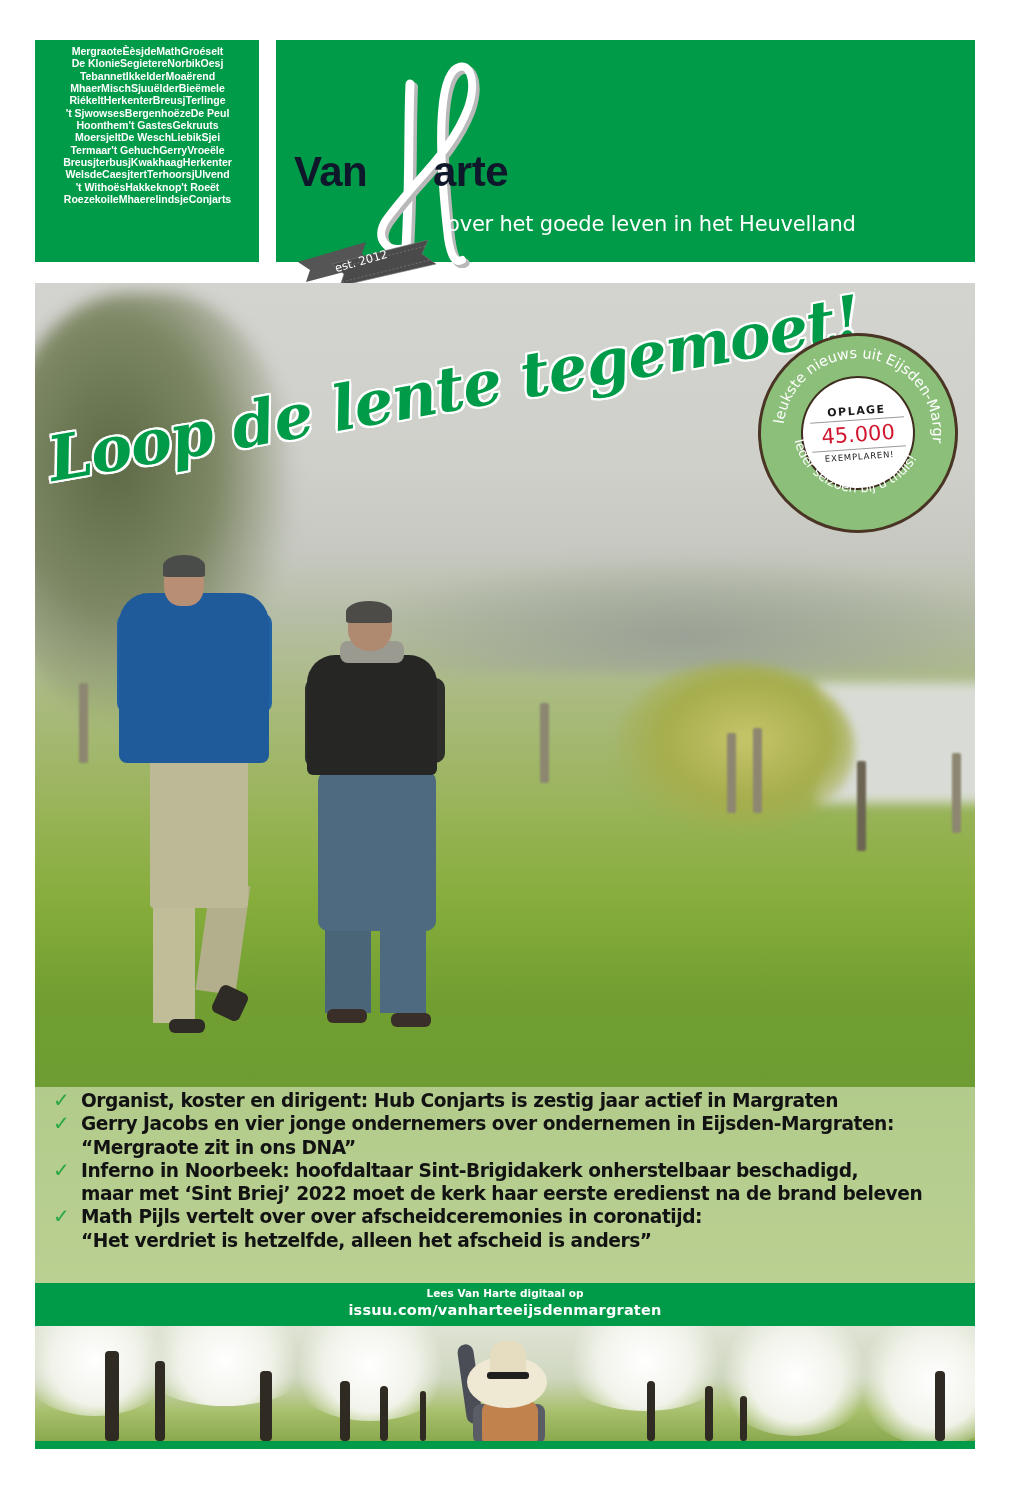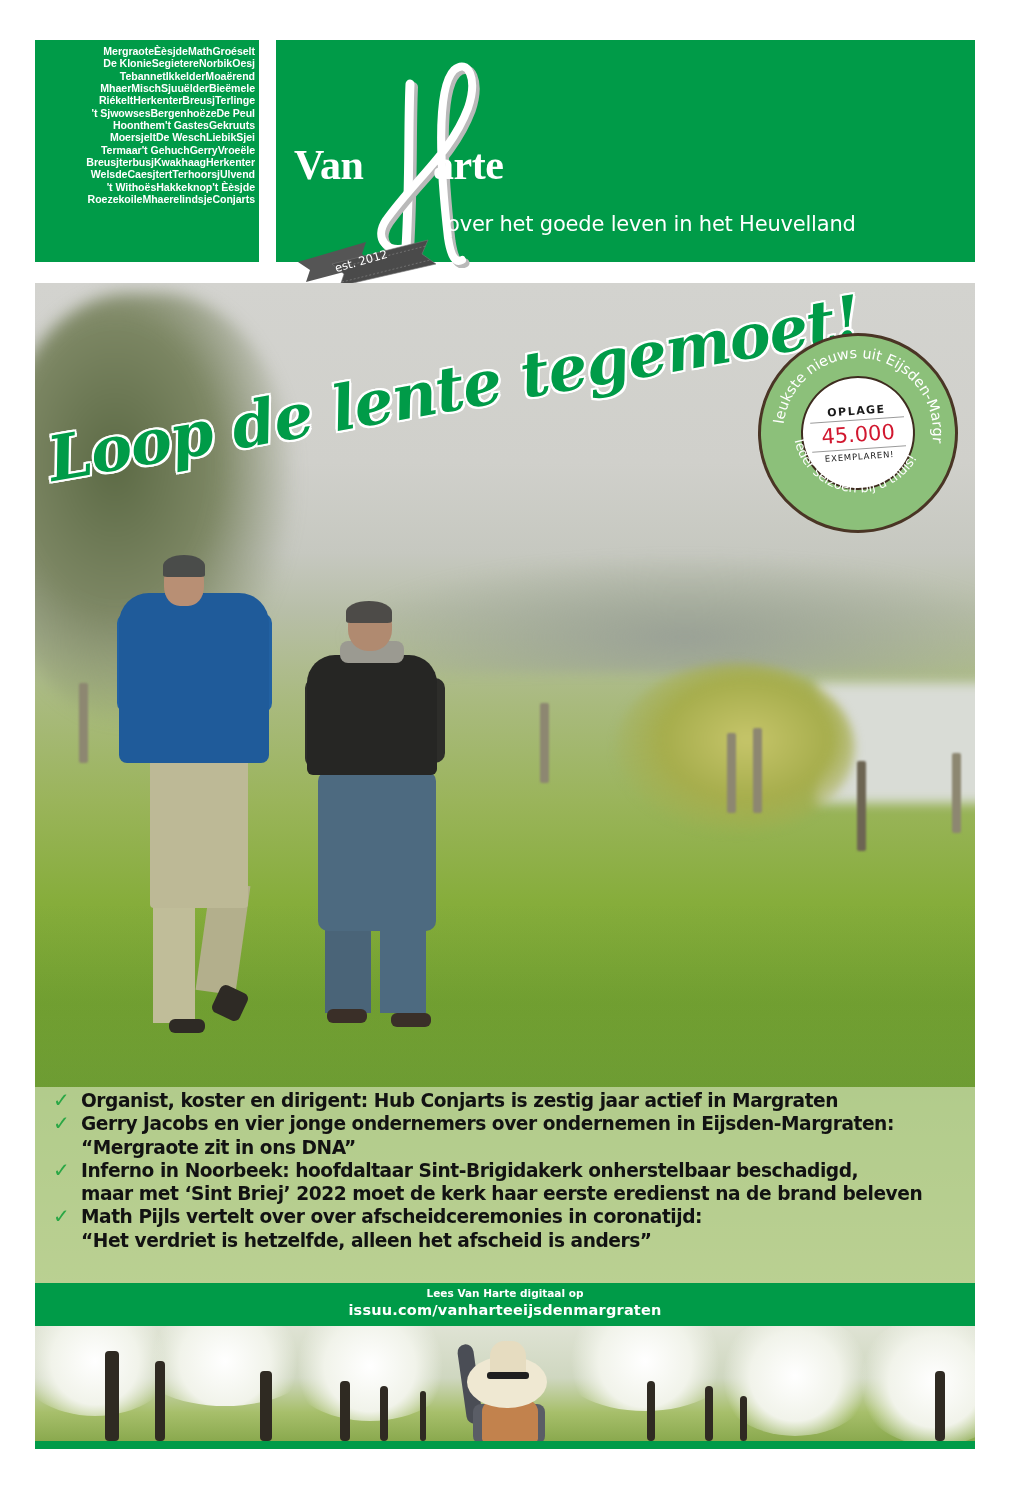--- a/index.html
+++ b/index.html
@@ -7,29 +7,29 @@
     body { position: relative; font-family: "DejaVu Sans", "Liberation Sans", sans-serif; }
 
     
     .villages {
       position: absolute; left: 35px; top: 40px; width: 224px; height: 222px;
       background: #009b48; color: #ffffff;
       padding: 5px 4px 0 5px;
       font-family: "Liberation Sans", sans-serif; font-weight: bold;
       font-size: 10.6px; line-height: 12.35px; letter-spacing: -0.05px;
     }
-    .villages .line { display: flex; justify-content: flex-end; white-space: nowrap; }
+    .villages .line { display: flex; justify-content: center; white-space: nowrap; }
 
     .masthead {
       position: absolute; left: 276px; top: 40px; width: 699px; height: 222px;
       background: #009b48; overflow: visible;
     }
     .logo-van, .logo-arte {
-      position: absolute; top: 101px; color: #ffffff;
-      font-family: Liberation Serif, serif; font-weight: bold; font-size: 42px; letter-spacing: -0.5px;
+      position: absolute; top: 108px; color: #0f172a;
+      font-family: Liberation Sans, sans-serif; font-weight: bold; font-size: 42px; letter-spacing: -0.5px;
     }
     .logo-van { left: 18px; }
     .logo-arte { left: 157px; text-align: right; }
     .logo-h { position: absolute; left: 80px; top: 8px; width: 140px; height: 220px; }
     .tagline {
       position: absolute; left: 171px; top: 172px; color: #ffffff;
       font-family: "DejaVu Sans", sans-serif; font-size: 21px; letter-spacing: -0.2px; white-space: nowrap;
     }
     .est-ribbon { position: absolute; left: 20px; top: 194px; width: 145px; height: 56px; }
     .est-text {
@@ -209,21 +209,21 @@
     </div>
   <div class="line">
       <span>Welsde</span>
       <span>Caesjtert</span>
       <span>Terhoorsj</span>
       <span>Ulvend</span>
     </div>
   <div class="line">
       <span>'t Withoës</span>
       <span>Hakkeknop</span>
-      <span>'t Èèsjde</span>
+      <span>'t Roeët</span>
     </div>
   <div class="line">
       <span>Roezekoile</span>
       <span>Mhaerelindsje</span>
       <span>Conjarts</span>
     </div>
 </div>
 
 <div class="masthead">
   <span class="logo-van">Van</span>

